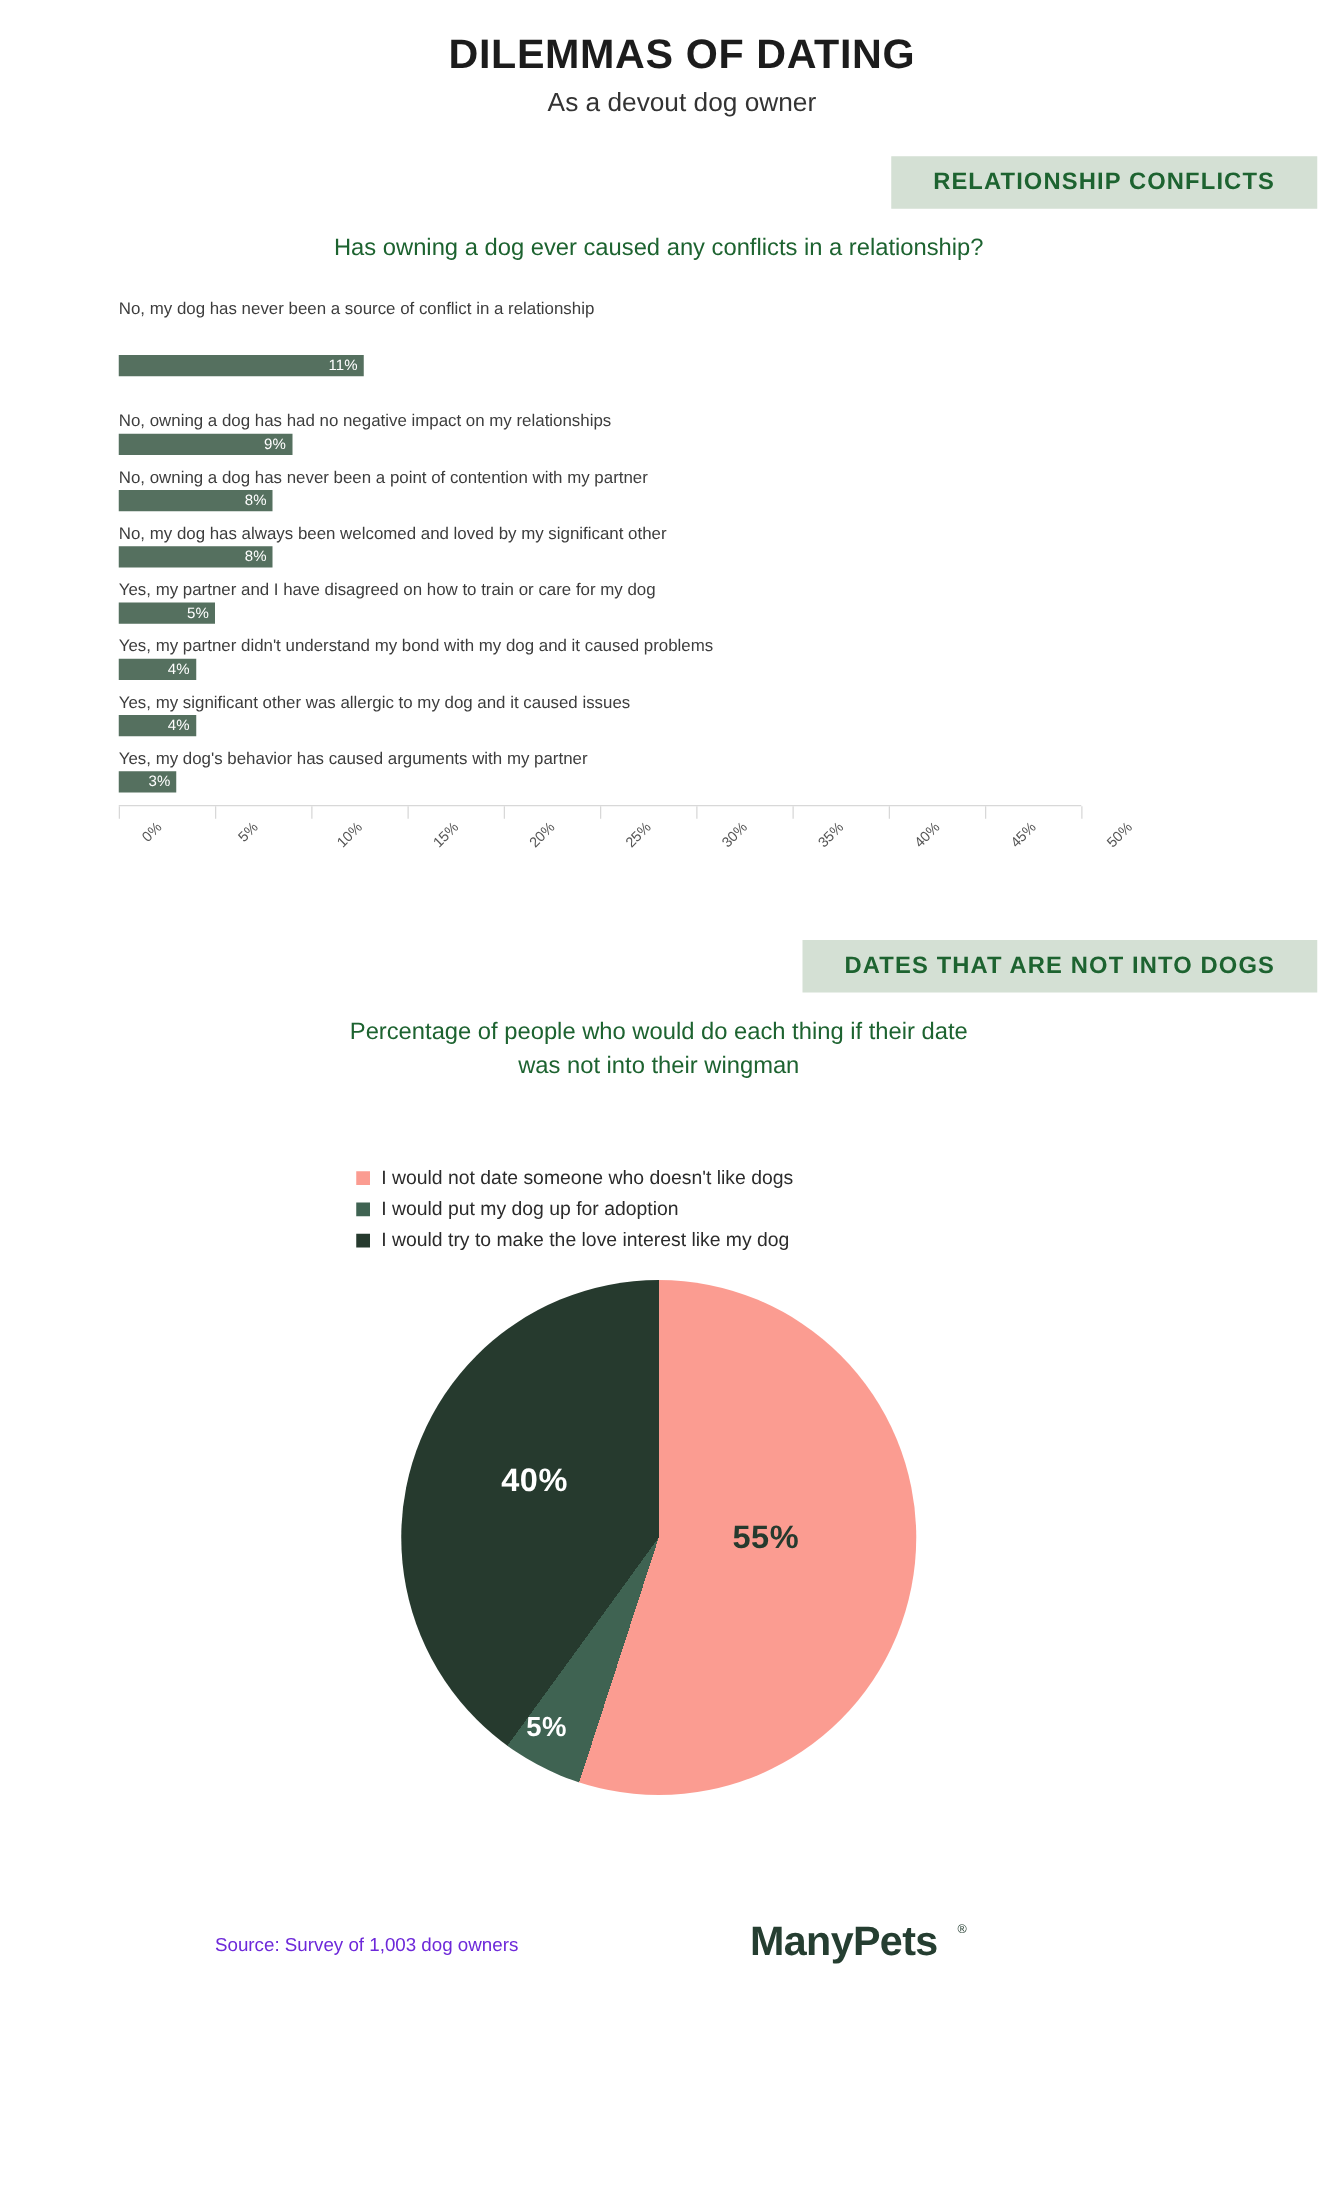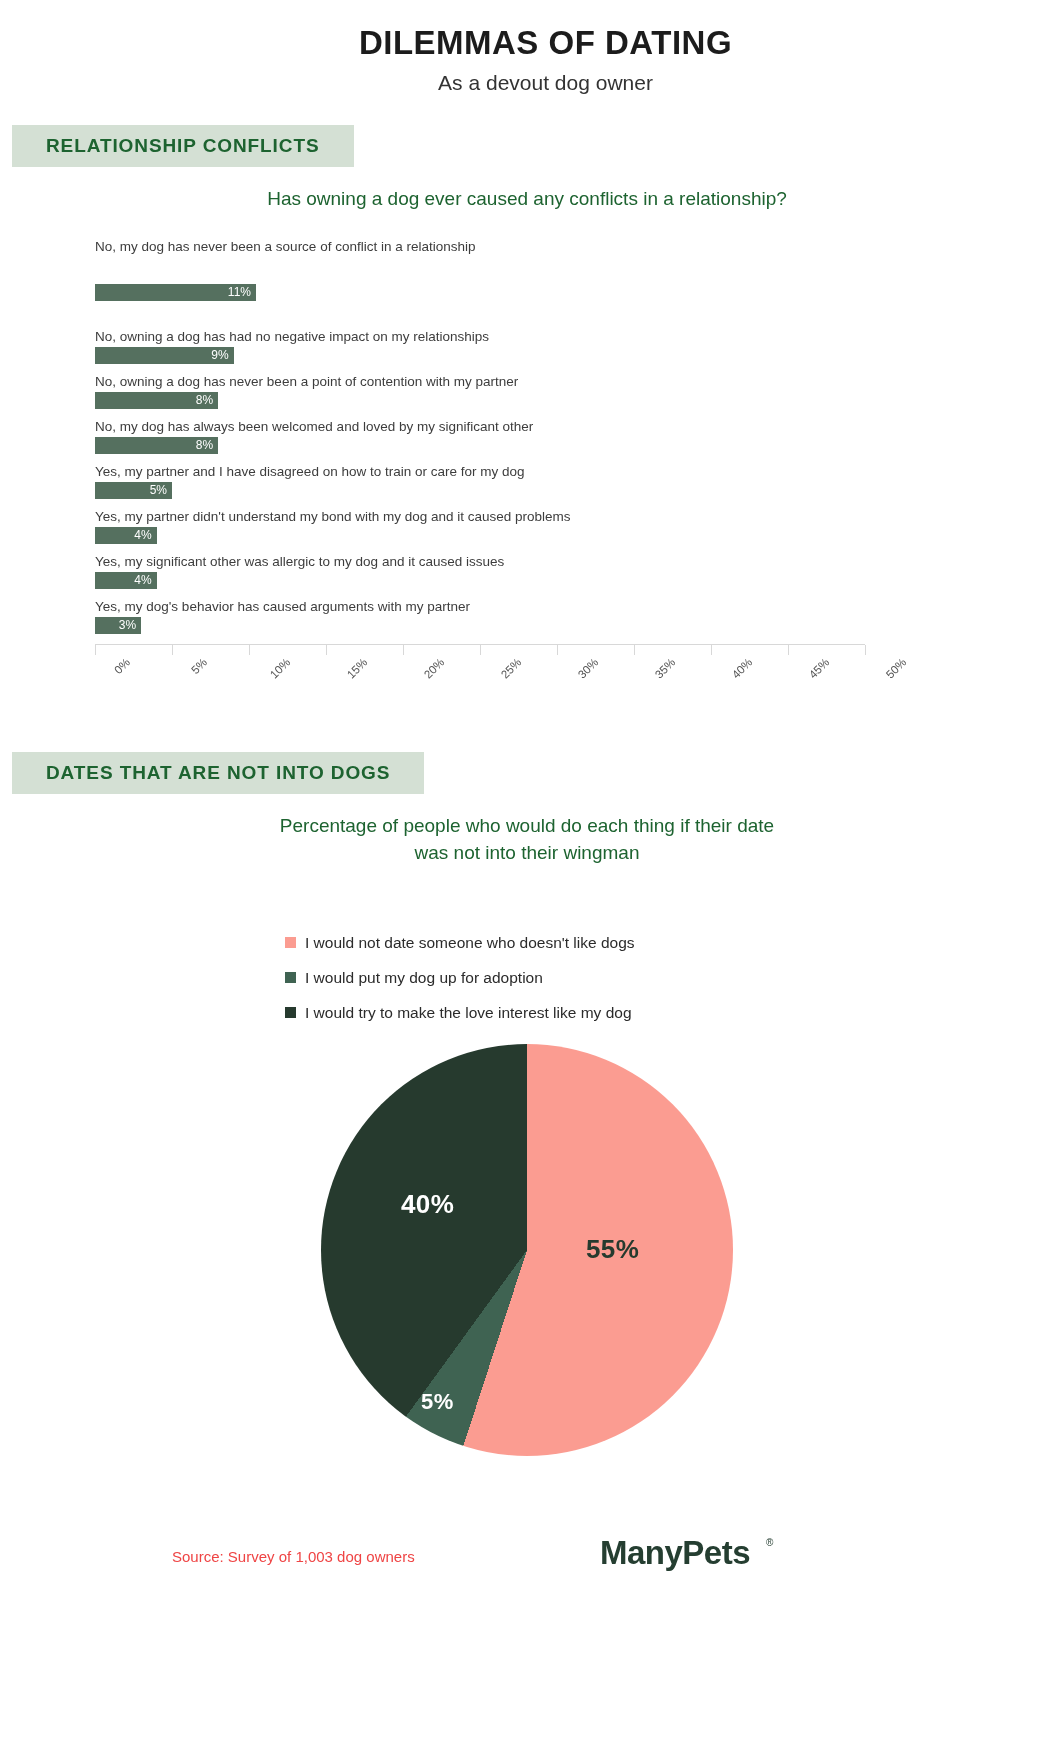--- a/index.html
+++ b/index.html
@@ -22,21 +22,21 @@
     color: #1c1c1c;
   }
   .subtitle {
     font-size: 21px;
     font-weight: normal;
     color: #333333;
     margin-top: 9px;
   }
 
   
-  .banner-wrap { display: flex; justify-content: flex-start; margin-left: 12px; }
+  .banner-wrap { display: flex; justify-content: flex-end; }
   .banner {
     background: #d4e0d4;
     color: #1d6330;
     font-size: 19px;
     font-weight: bold;
     letter-spacing: 0.9px;
     text-align: center;
     padding: 10px 34px;
   }
   .section-question {
@@ -111,21 +111,21 @@
 
   
   .pie-section { margin-top: 58px; }
   .legend {
     width: 1054px;
     display: flex;
     flex-direction: column;
     align-items: flex-start;
     padding-left: 285px;
     margin-top: 66px;
-    gap: 16px;
+    gap: 6px;
   }
   .legend-item { display: flex; align-items: center; gap: 9px; }
   .legend-swatch { width: 11px; height: 11px; flex: 0 0 auto; }
   .legend-text { font-size: 15.5px; color: #2b2b2b; line-height: 19px; }
 
   .pie-wrap {
     position: relative;
     width: 412px;
     height: 412px;
     margin: 22px auto 0;
@@ -150,21 +150,21 @@
     position: absolute;
     left: 0; right: 0;
     top: 1528px;
     height: 70px;
   }
   .source {
     position: absolute;
     left: 172px;
     top: 20px;
     font-size: 15px;
-    color: #ef4444;
+    color: #6d28d9;
   }
   .logo {
     position: absolute;
     left: 600px;
     top: 2px;
     width: 180px;
     height: 46px;
   }
 </style>
 </head>
@@ -180,21 +180,21 @@
     <div class="banner">RELATIONSHIP CONFLICTS</div>
   </div>
   <div class="section-question">Has owning a dog ever caused any conflicts in a relationship?</div>
 
   <div class="bar-chart" id="bar-chart">
       <div class="bar-row">
         <div class="bar-label">No, my dog has never been a source of conflict in a relationship</div>
       </div>
       <div class="bar-row">
         <div class="bar-track">
-          <div class="bar-fill" style="width: 161px; background: rgb(85, 112, 95);">
+          <div class="bar-fill" style="width: 196px; background: rgb(85, 112, 95);">
             <span class="bar-value">11%</span>
           </div>
         </div>
       </div>
       <div class="bar-row">
         <div class="bar-label">No, owning a dog has had no negative impact on my relationships</div>
         <div class="bar-track">
           <div class="bar-fill" style="width: 138.6px; background: rgb(85, 112, 95);">
             <span class="bar-value">9%</span>
           </div>

